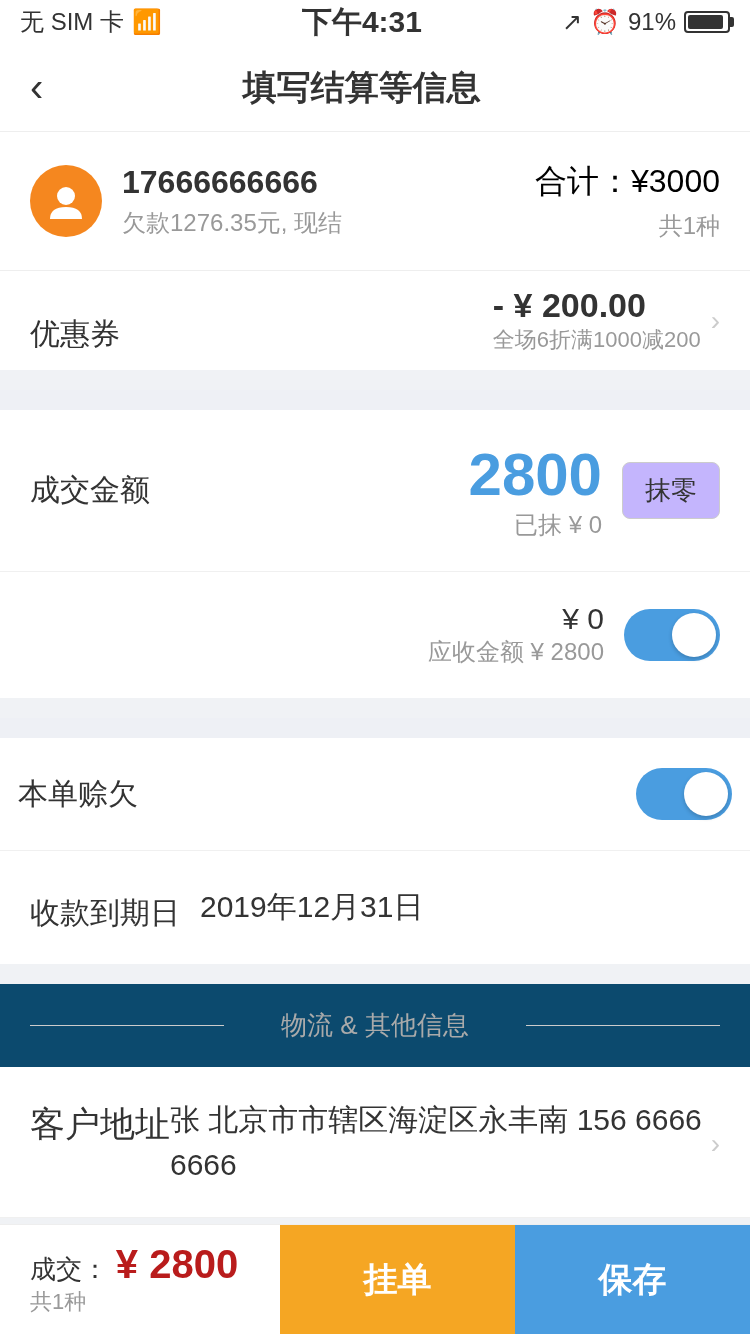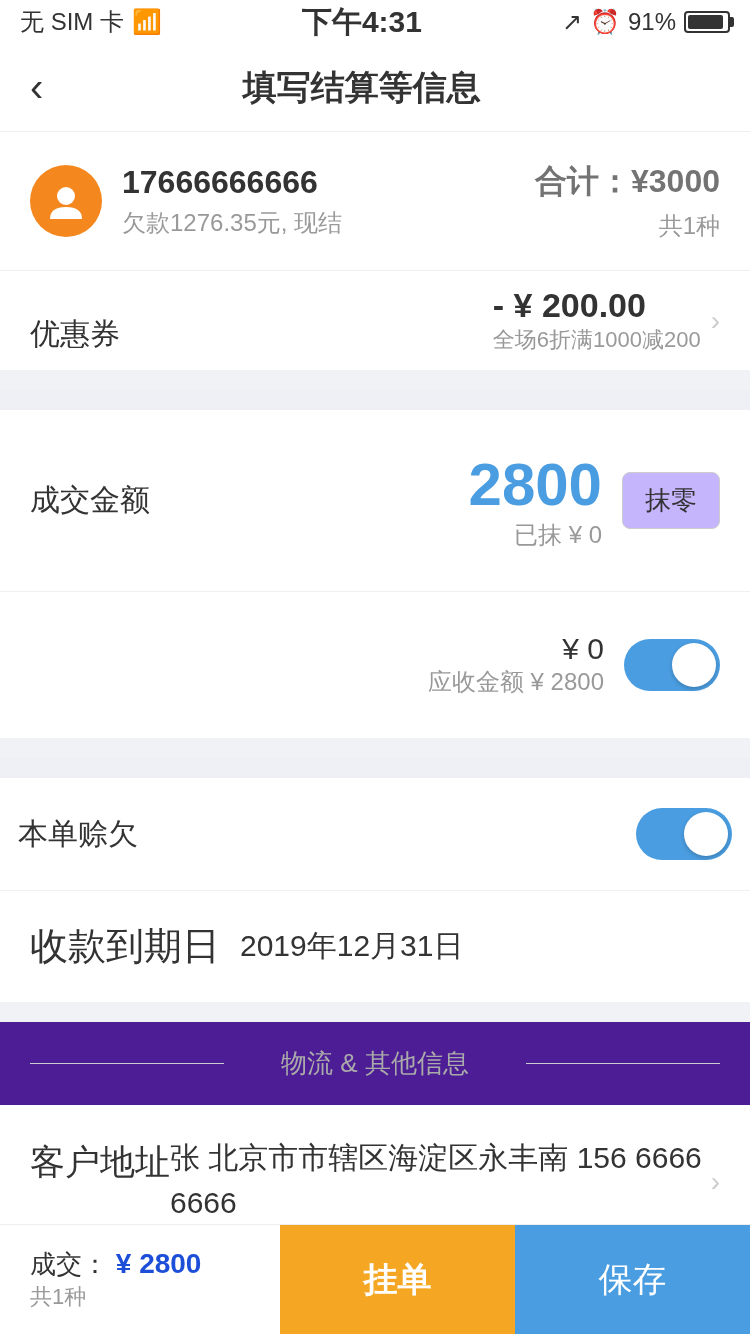--- a/index.html
+++ b/index.html
@@ -71,21 +71,21 @@
       background: #fff;
     }
     .avatar {
       width: 72px; height: 72px; border-radius: 50%; background: #f5871f; display: flex; align-items: center; justify-content: center; margin-right: 20px; flex-shrink: 0;
     }
     .avatar-icon { width: 40px; height: 40px; fill: #fff; }
     .customer-info { flex: 1; }
     .customer-phone { font-size: 32px; font-weight: 600; color: #333; }
     .customer-sub { font-size: 24px; color: #999; margin-top: 6px; }
     .customer-total { text-align: right; }
-    .total-amount { font-size: 32px; font-weight: 700; color: #737373; }
+    .total-amount { font-size: 32px; font-weight: 400; color: #000000; }
     .total-sub { font-size: 24px; color: #999; margin-top: 6px; }
 
     
     .coupon-row {
       display: flex;
       align-items: flex-end;
       justify-content: space-between;
       padding: 15px 30px;
       background: #fff;
       border-top: 1px solid #eee;
@@ -98,21 +98,21 @@
 
     
     .form-section {
       background: #fff;
       margin-bottom: 20px;
     }
 
     .form-row {
       display: flex;
       align-items: center;
-      padding: 40px 30px;
+      padding: 30px 30px;
       border-bottom: 1px solid #f0f0f0;
     }
     .form-row:last-child { border-bottom: none; }
 
     .form-label { font-size: 30px; color: #333; min-width: 140px; }
 
     .form-value-area { flex: 1; display: flex; align-items: center; justify-content: flex-end; gap: 20px; }
 
     .deal-amount { font-size: 60px; font-weight: 600; color: #4a9de0; }
     .round-zero-btn {
@@ -142,29 +142,29 @@
       height: 20px;
     }
 
     
     .due-row {
       display: flex;
       align-items: center;
       padding: 30px 30px;
       background: #fff;
     }
-    .due-label { font-size: 38px; color: #333; }
+    .due-label { font-size: 30px; color: #333; margin-top: 12px; }
     .due-date { font-size: 30px; color: #333; margin-left: 20px; }
 
     
     .logistics-sep {
       display: flex;
       align-items: center;
       padding: 24px 30px;
-      background: #4c1d95;
+      background: #0c4a6e;
       gap: 37px;
     }
     .logistics-line { flex: 1; height: 1px; background: #ccc; }
     .logistics-text { font-size: 26px; color: #aaa; margin: 0 20px; }
 
     
     .address-row {
       display: flex;
       align-items: flex-start;
       padding: 30px 30px;
@@ -196,21 +196,21 @@
       display: flex;
       flex-direction: column;
       justify-content: center;
     }
     .bottom-sub { font-size: 22px; color: #999; }
     .bottom-actions { display: flex; flex: 1; height: 100%; }
     .btn-hold {
       flex: 1; background: #f5a623; color: #fff; font-size: 34px; font-weight: 600; border: none; cursor: pointer; display: flex; align-items: center; justify-content: center;
     }
     .btn-save {
-      flex: 1; background: #4a9de0; color: #fff; font-size: 34px; font-weight: 400; border: none; cursor: pointer; display: flex; align-items: center; justify-content: center;
+      flex: 1; background: #4a9de0; color: #fff; font-size: 34px; font-weight: 700; border: none; cursor: pointer; display: flex; align-items: center; justify-content: center;
     }
   </style>
 </head>
 <body>
 
 <div class="status-bar">
   <div class="status-left">
     <span>无 SIM 卡</span>
     <span>📶</span>
   </div>
@@ -318,21 +318,21 @@
     <span class="address-chevron">›</span>
   </div>
 </div>
 
 <div class="empty-space" style="margin-bottom: 110px;"></div>
 
 <div class="bottom-bar">
   <div class="bottom-summary">
     <div>
       <span style="font-size:26px;color:#333;">成交：</span>
-      <span style="font-size:28px;font-weight:600;color:#1d4ed8;">¥ 2800</span>
+      <span style="font-size:40px;font-weight:600;color:#b91c1c;">¥ 2800</span>
     </div>
     <div class="bottom-sub">共1种</div>
   </div>
   <div class="bottom-actions">
     <button class="btn-hold">挂单</button>
     <button class="btn-save">保存</button>
   </div>
 </div>
 
 </body></html>

